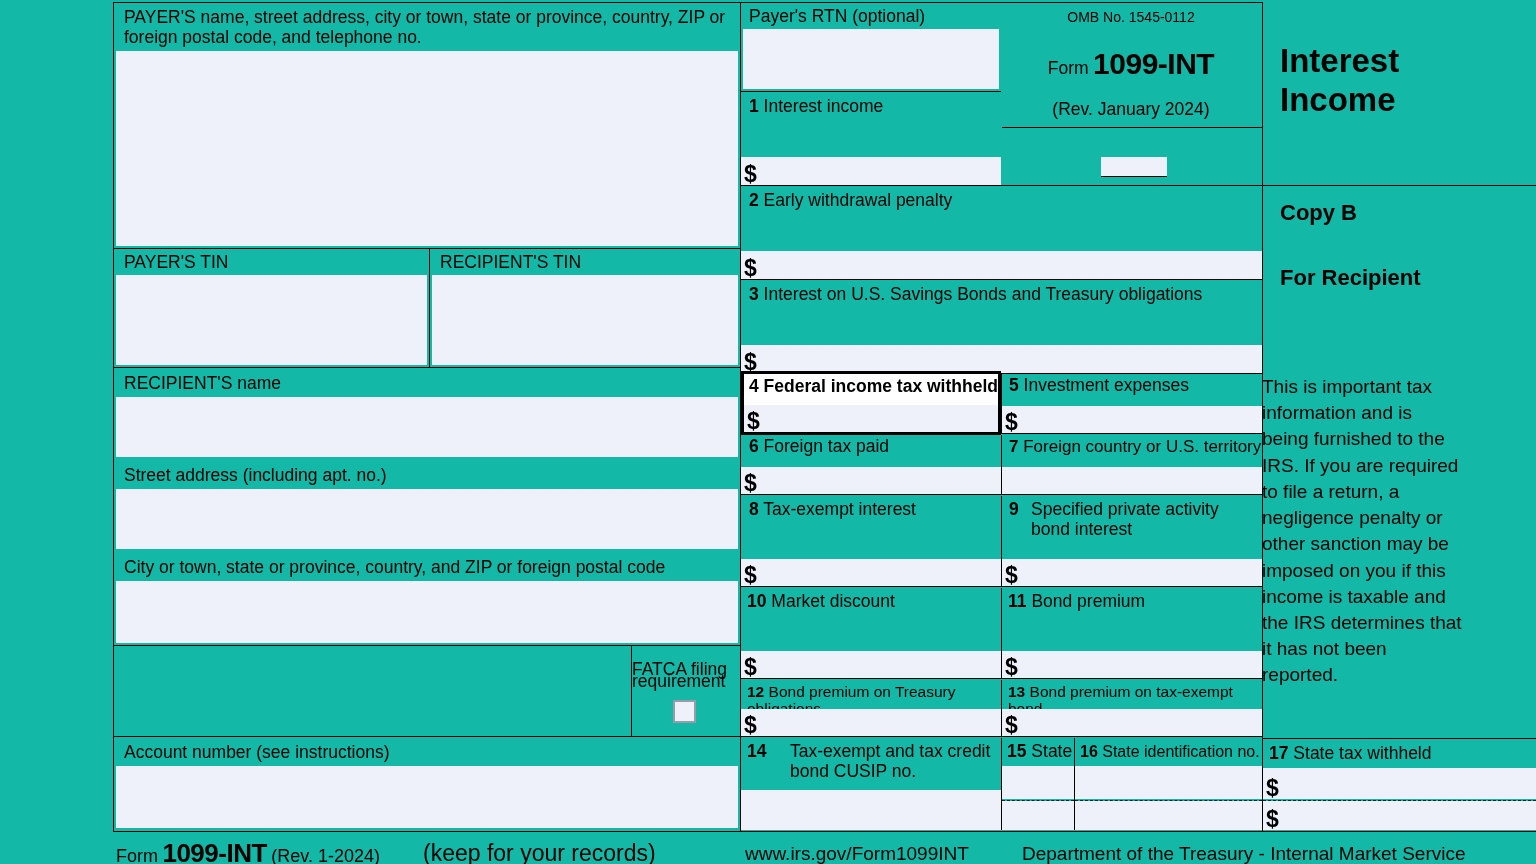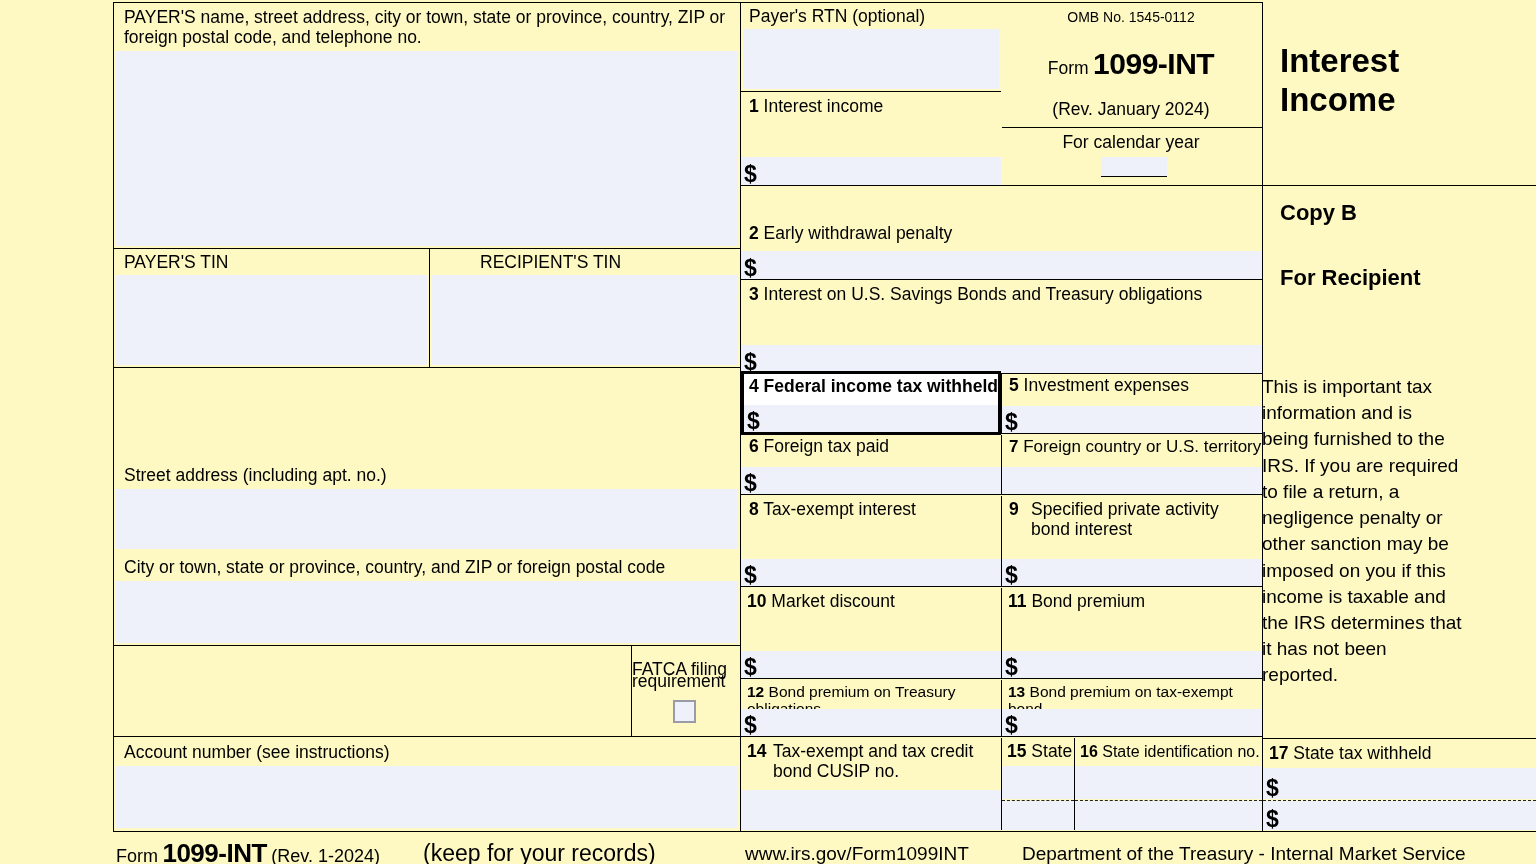--- a/index.html
+++ b/index.html
@@ -1,17 +1,17 @@
 <!DOCTYPE html>
 <html><head>
 <meta charset="utf-8">
 <style>
   html,body{margin:0;padding:0;background:#fff;}
   body{font-family:"Liberation Sans",sans-serif;color:#000;}
-  #form{position:relative;width:1536px;height:864px;background:#fef9c3;}
+  #form{position:relative;width:1536px;height:864px;background:#14b8a6;}
 
   
   .abs{position:absolute;box-sizing:border-box;}
   .lbl{font-size:17.5px;line-height:1.12;color:#000;white-space:nowrap;}
   .lbl-wrap{white-space:normal;}
   .num{font-weight:bold;}
   .fill{background:#eef1f9;}
 
   
   .dollar{position:absolute;left:3px;bottom:-1px;font-size:23px;font-weight:bold;line-height:1;}
@@ -44,25 +44,29 @@
     <div class="fill abs" style="left:2px;top:48px;width:622px;height:195px;font-size:17px;padding:4px 6px;"></div>
   </div>
   <div class="abs" style="left:114px;top:248px;width:626px;height:0;border-top:1.6px solid #000;"></div>
 
   <div class="abs" style="left:114px;top:249px;width:315px;height:118px;">
     <div class="lbl abs" style="left:10px;top:4px;">PAYER'S TIN</div>
     <div class="fill abs" style="left:2px;top:26px;width:311px;height:90px;font-size:17px;padding:4px 6px;"></div>
   </div>
   <div class="abs" style="left:429px;top:249px;width:0;height:118px;border-left:1.6px solid #000;"></div>
   <div class="abs" style="left:430px;top:249px;width:310px;height:118px;">
-    <div class="lbl abs" style="left:10px;top:4px;margin-left:40px;">RECIPIENT'S TIN</div>
+    <div class="lbl abs" style="left:10px;top:4px;">RECIPIENT'S TIN</div>
     <div class="fill abs" style="left:2px;top:26px;width:306px;height:90px;font-size:17px;padding:4px 6px;"></div>
   </div>
   <div class="abs" style="left:114px;top:367px;width:626px;height:0;border-top:1.6px solid #000;"></div>
 
+  <div class="abs" style="left:114px;top:369px;width:626px;height:90px;">
+    <div class="lbl abs" style="left:10px;top:5px;">RECIPIENT'S name</div>
+    <div class="fill abs" style="left:2px;top:28px;width:622px;height:60px;font-size:17px;padding:4px 6px;"></div>
+  </div>
 
   <div class="abs" style="left:114px;top:461px;width:626px;height:90px;">
     <div class="lbl abs" style="left:10px;top:5px;">Street address (including apt. no.)</div>
     <div class="fill abs" style="left:2px;top:28px;width:622px;height:60px;font-size:17px;padding:4px 6px;"></div>
   </div>
 
   <div class="abs" style="left:114px;top:553px;width:626px;height:92px;">
     <div class="lbl abs" style="left:10px;top:5px;">City or town, state or province, country, and ZIP or foreign postal code</div>
     <div class="fill abs" style="left:2px;top:28px;width:622px;height:62px;font-size:17px;padding:4px 6px;"></div>
   </div>
@@ -94,21 +98,21 @@
       <span>Interest income</span>
     </div>
     <div class="money-row" style="height:28px;">
       <span class="dollar">$</span>
       <span class="abs" style="left:26px;top:4px;font-size:17px;"></span>
     </div>
   </div>
   <div class="abs" style="left:741px;top:185px;width:521px;height:0;border-top:1.6px solid #000;"></div>
 
   <div class="abs" style="left:741px;top:187px;width:521px;height:92px;">
-    <div class="lbl abs" style="left:8px;top:4px;margin-top:33px;">
+    <div class="lbl abs" style="left:8px;top:4px;">
       <span class="num">2</span>
       <span>Early withdrawal penalty</span>
     </div>
     <div class="money-row" style="height:28px;">
       <span class="dollar">$</span>
       <span class="abs" style="left:26px;top:4px;font-size:17px;"></span>
     </div>
   </div>
   <div class="abs" style="left:741px;top:279px;width:521px;height:0;border-top:1.6px solid #000;"></div>
 
@@ -239,21 +243,21 @@
       <span class="dollar">$</span>
       <span class="abs" style="left:26px;top:4px;font-size:17px;"></span>
     </div>
   </div>
   <div class="abs" style="left:1001px;top:680px;width:0;height:56px;border-left:1.6px solid #000;"></div>
   <div class="abs" style="left:741px;top:736px;width:521px;height:0;border-top:1.6px solid #000;"></div>
 
   <div class="abs" style="left:741px;top:738px;width:260px;height:72px;">
     <div class="abs" style="left:6px;top:4px;width:248px;">
       <span class="num lbl" style="float:left;">14</span>
-      <span class="lbl lbl-wrap" style="display:block;margin-left:26px;">Tax-exempt and tax credit bond CUSIP no.</span>
+      <span class="lbl lbl-wrap" style="display:block;margin-left:43px;">Tax-exempt and tax credit bond CUSIP no.</span>
     </div>
     <div class="fill abs" style="left:0;top:52px;width:260px;height:40px;font-size:17px;padding:4px 6px;"></div>
   </div>
 
   <div class="abs" style="left:1002px;top:738px;width:72px;height:92px;">
     <div class="lbl abs" style="left:5px;top:4px;">
       <span class="num">15</span>
       <span>State</span>
     </div>
     <div class="fill abs" style="left:0;top:28px;width:72px;height:33px;font-size:16px;padding:2px 5px;"></div>
@@ -277,21 +281,20 @@
     <div class="abs ctr" style="left:0;top:6px;width:258px;font-size:14px;">OMB No. 1545-0112</div>
     <div class="abs ctr" style="left:0;top:44px;width:258px;">
       <span style="font-size:17.5px;">Form</span>
       <span style="font-size:30px;font-weight:bold;letter-spacing:-0.5px;">1099-INT</span>
     </div>
     <div class="abs ctr" style="left:0;top:96px;width:258px;font-size:17.5px;">(Rev. January 2024)</div>
   </div>
   <div class="abs" style="left:1002px;top:127px;width:260px;height:0;border-top:1.6px solid #000;"></div>
 
   <div class="abs" style="left:1002px;top:129px;width:260px;height:56px;">
-    <div class="abs ctr" style="left:0;top:3px;width:258px;font-size:17.5px;">For calendar year</div>
     <div class="abs fill ctr" style="left:99px;top:28px;width:66px;height:20px;border-bottom:1.6px solid #000;font-size:16px;"></div>
   </div>
 
   <div class="abs rt" style="left:1280px;top:42px;width:182px;font-size:33px;font-weight:bold;line-height:1.18;">
     <div>Interest</div>
     <div>Income</div>
   </div>
   <div class="abs" style="left:1263px;top:185px;width:273px;height:0;border-top:1.6px solid #000;"></div>
 
   <div class="abs rt" style="left:1280px;top:200px;width:182px;font-size:22px;font-weight:bold;">Copy B</div>

